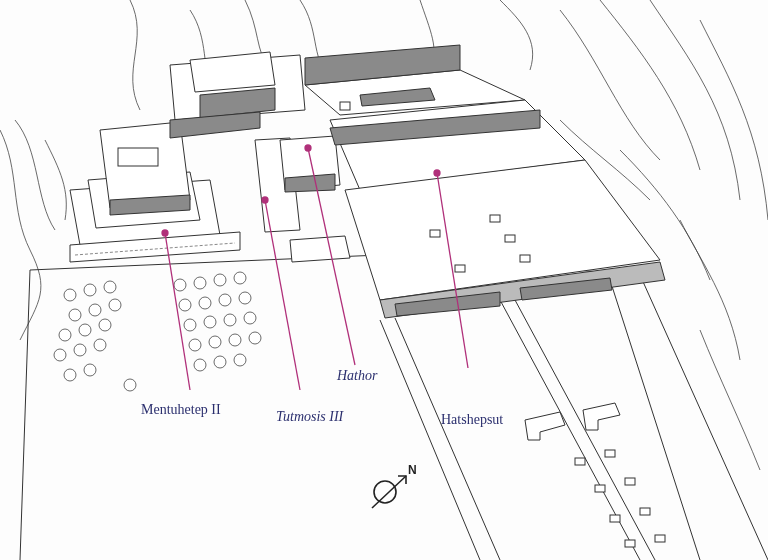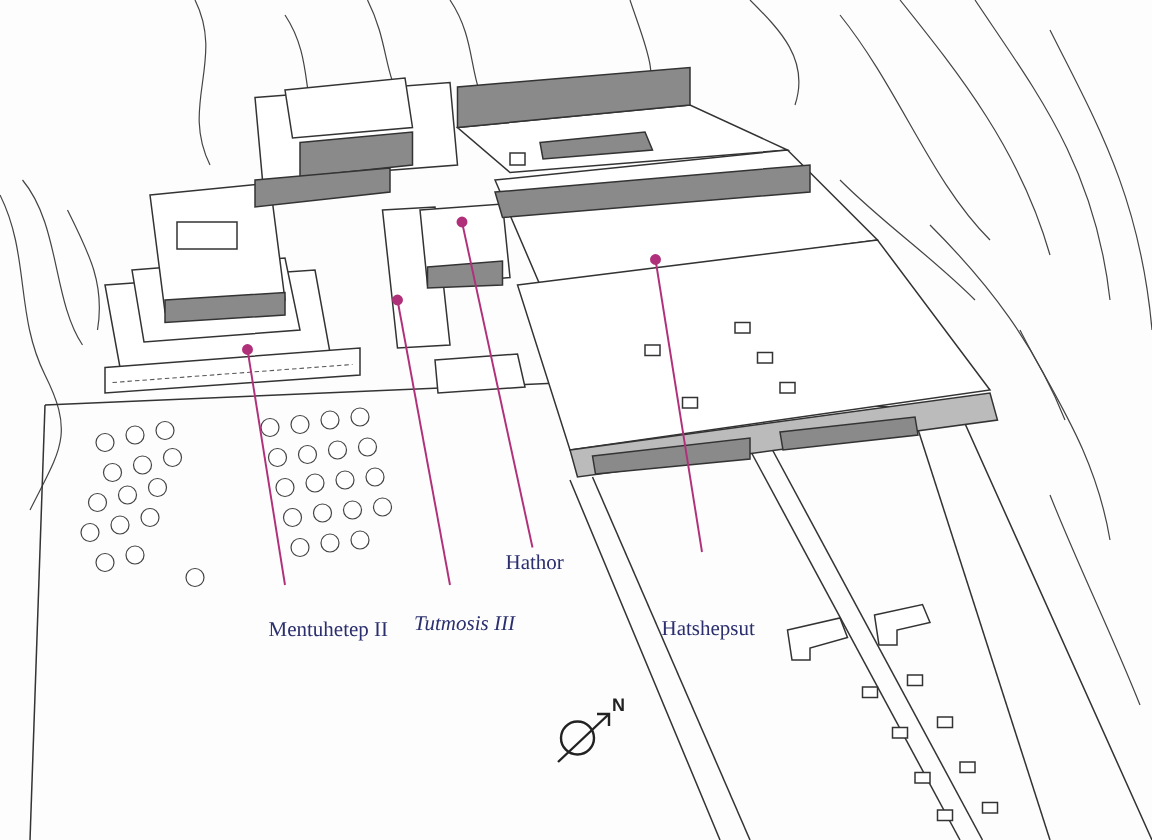--- a/index.html
+++ b/index.html
@@ -148,17 +148,17 @@
     </g>
 
     <g stroke="#222" stroke-width="1.6" fill="none">
       <circle cx="385" cy="492" r="11"></circle>
       <line x1="372" y1="508" x2="406" y2="476"></line>
       <polyline points="398,476 406,476 406,484"></polyline>
     </g>
     <text x="408" y="474" font-size="12" font-weight="bold" fill="#222" font-family="Liberation Sans, sans-serif">N</text>
   </svg>
 
-  <span class="label" style="left:141px;top:413px;margin-left:38px;">Mentuhetep II</span>
+  <span class="label" style="left:141px;top:402px;">Mentuhetep II</span>
   <span class="label" style="left:276px;top:409px;font-style:italic;">Tutmosis III</span>
-  <span class="label" style="left:337px;top:368px;">Hathor</span>
+  <span class="label" style="left:337px;top:368px;font-style:italic;">Hathor</span>
   <span class="label" style="left:441px;top:412px;">Hatshepsut</span>
 </div>
 
 </body></html>

